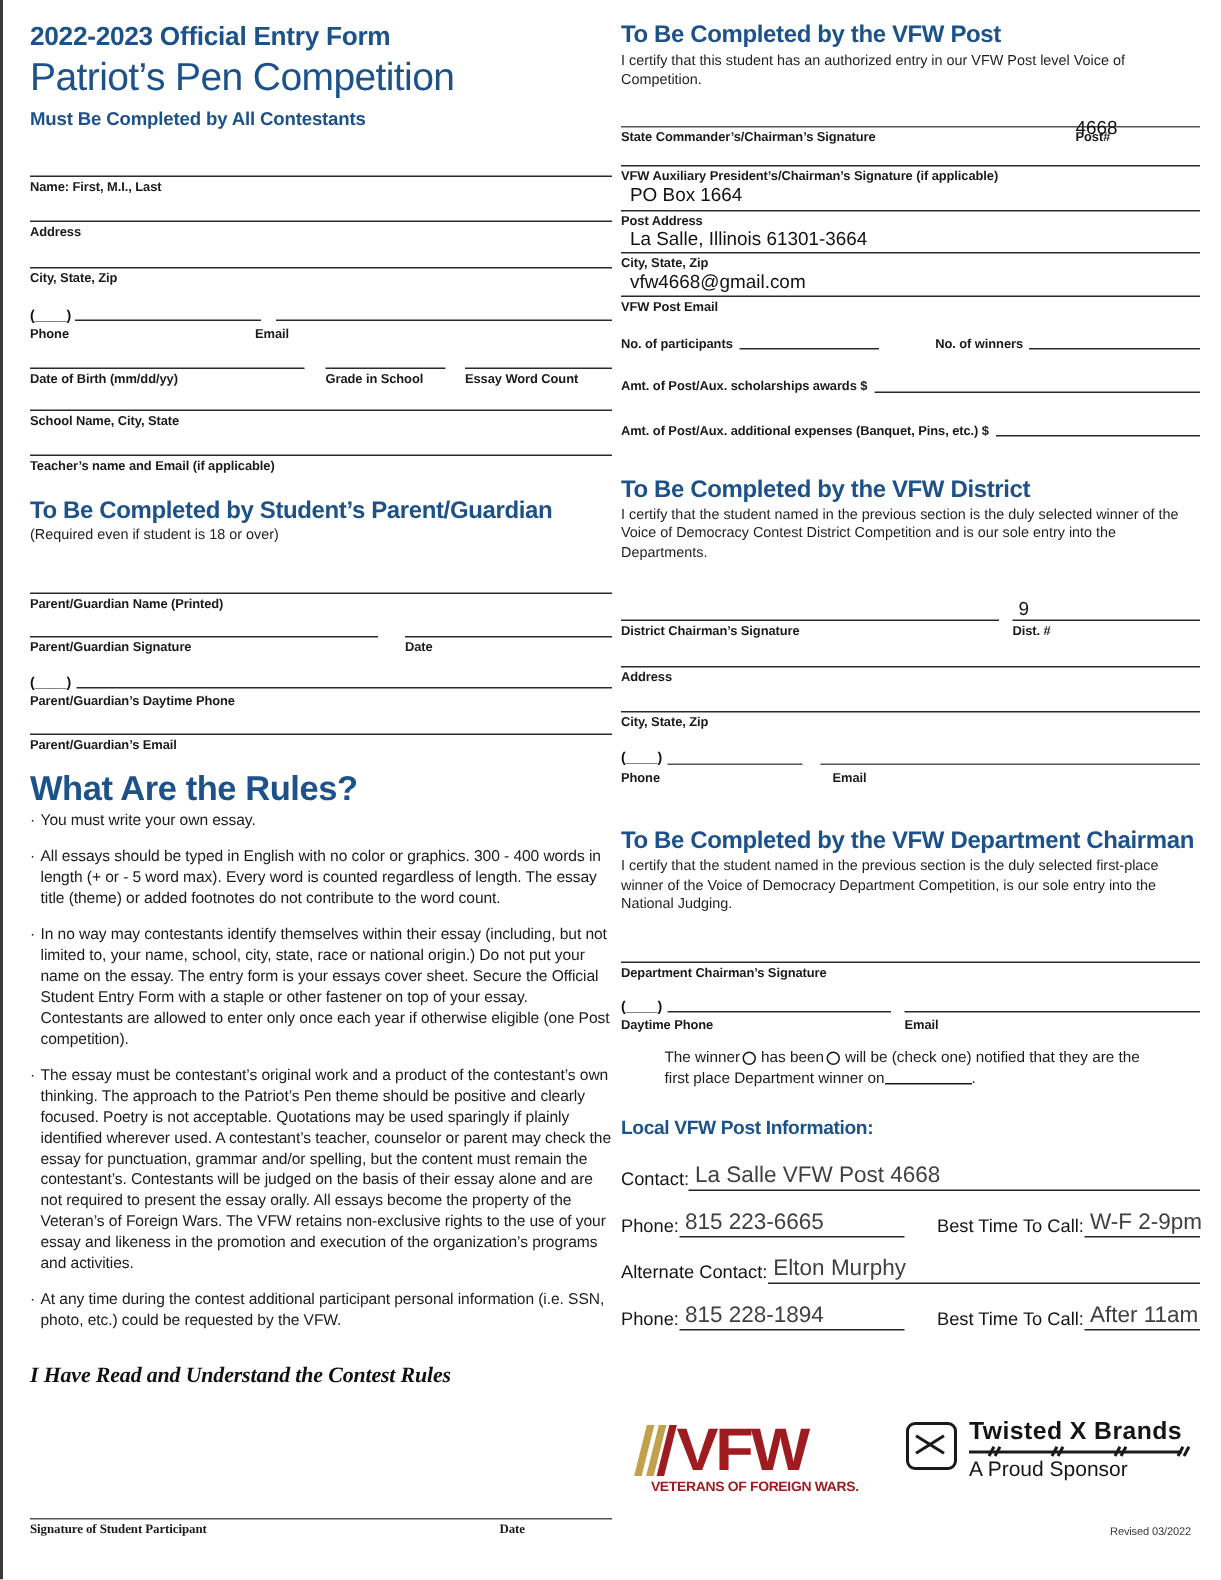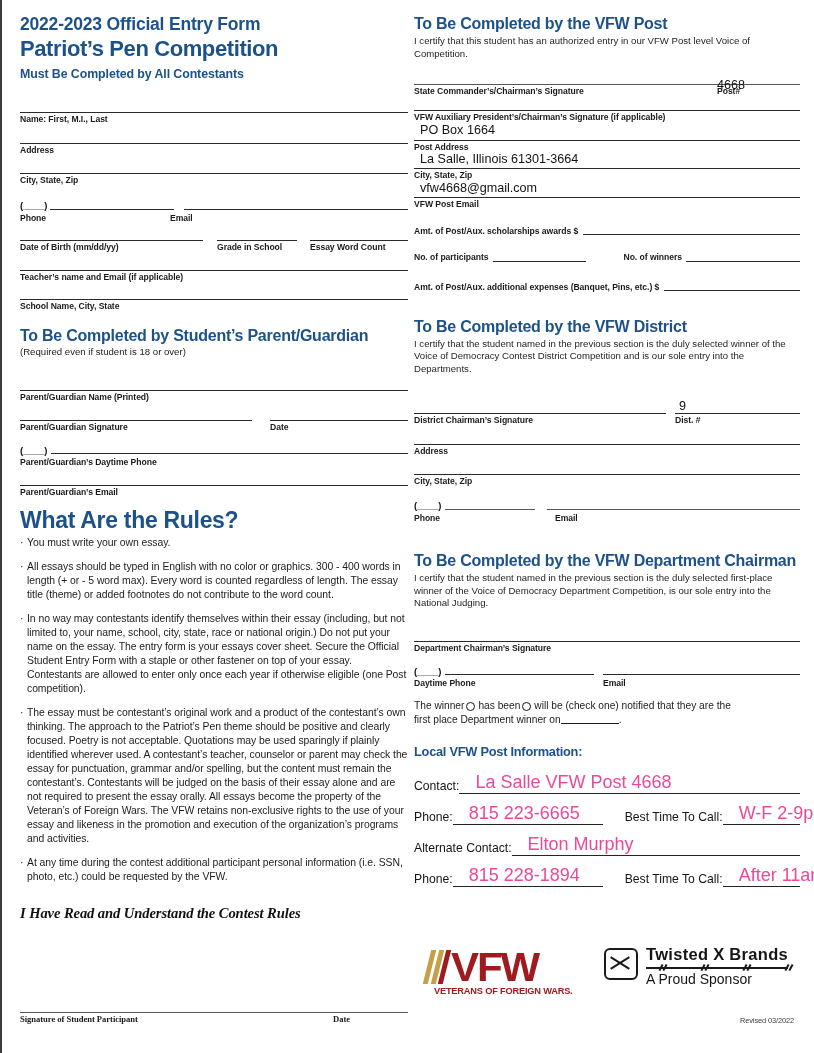--- a/index.html
+++ b/index.html
@@ -26,21 +26,21 @@
     position:absolute;left:412px;top:14px;width:386px;
   }
 
   
   .blue{color:#1c5289;}
   .h-line1{
     font-size:17.5px;font-weight:bold;letter-spacing:-0.2px;
     line-height:1.15;margin:0;
   }
   .h-line2{
-    font-size:22px;font-weight:bold;letter-spacing:-0.4px;
+    font-size:26px;font-weight:normal;letter-spacing:-0.4px;
     line-height:1.18;margin:2px 0 0 0;
   }
   .h-line3{
     font-size:12.4px;font-weight:bold;line-height:1.3;margin:4px 0 0 0;
     letter-spacing:-0.1px;
   }
   .sec-head{
     font-size:16px;font-weight:bold;line-height:1.2;
     margin:0;letter-spacing:-0.25px;
   }
@@ -90,21 +90,21 @@
     font-family:"Liberation Serif", serif;
     font-weight:bold;font-style:italic;font-size:14.6px;
     margin-top:21px;letter-spacing:-0.1px;
   }
 
   
   .body-txt{
     font-size:9.6px;line-height:1.285;color:#1f1f1f;
   }
   .note{
-    font-size:10.2px;line-height:1.32;color:#1c1c1c;
+    font-size:10.2px;line-height:1.32;color:#1c1c1c;margin-left:29px;
   }
   .circ{
     display:inline-block;width:7px;height:7px;border:1.4px solid #151515;
     border-radius:50%;vertical-align:middle;margin:0 3px 1px 2px;
   }
   .blank-ul{
     display:inline-block;border-bottom:1.2px solid #1a1a1a;
     width:58px;height:9px;vertical-align:-1px;
   }
   .dash{
@@ -115,22 +115,22 @@
   .lp-row{display:flex;align-items:flex-end;margin-top:13px;}
   .lp-lbl{
     font-size:12.2px;color:#151515;line-height:1;padding-bottom:1px;
     white-space:nowrap;
   }
   .lp-line{
     position:relative;border-bottom:1.3px solid #242424;
     flex:1;height:17px;
   }
   .lp-val{
-    position:absolute;left:16px;bottom:1px;font-size:18px;
-    color:#ec4899;white-space:nowrap;line-height:1.05;
+    position:absolute;left:4px;bottom:1px;font-size:15px;
+    color:#404040;white-space:nowrap;line-height:1.05;
   }
 
   
   .logos{
     position:absolute;left:420px;top:940px;width:380px;height:70px;
   }
   .vfw-logo{position:absolute;left:5px;top:4px;}
   .vfw-mark{display:flex;align-items:flex-end;height:40px;}
   .slash{
     width:5px;height:34px;background:#c3a14a;
@@ -229,28 +229,28 @@
         <div class="dash" style="width:80px;margin-left:14px;"></div>
         <div class="dash" style="flex:1;margin-left:13px;"></div>
       </div>
       <div class="row">
         <div class="cap" style="width:197px;">Date of Birth (mm/dd/yy)</div>
         <div class="cap" style="width:93px;">Grade in School</div>
         <div class="cap">Essay Word Count</div>
       </div>
     </div>
 
+    <div class="fld" style="margin-top:16px;">
+      <div class="rule"></div>
+      <div class="cap">School Name, City, State</div>
+    </div>
+
     <div class="fld" style="margin-top:18px;">
       <div class="rule"></div>
       <div class="cap">Teacher’s name and Email (if applicable)</div>
-    </div>
-
-    <div class="fld" style="margin-top:16px;">
-      <div class="rule"></div>
-      <div class="cap">School Name, City, State</div>
     </div>
 
     <div style="margin-top:15px;">
       <div class="sec-head blue">To Be Completed by Student’s Parent/Guardian</div>
       <div class="sec-sub">(Required even if student is 18 or over)</div>
 
       <div class="fld" style="margin-top:32px;">
         <div class="rule"></div>
         <div class="cap">Parent/Guardian Name (Printed)</div>
       </div>
@@ -347,30 +347,30 @@
         <div class="rule"></div>
         <div class="cap">City, State, Zip</div>
       </div>
 
       <div class="fld" style="margin-top:1px;">
         <div class="hand" style="padding:0 0 2px 6px;">vfw4668@gmail.com</div>
         <div class="rule"></div>
         <div class="cap">VFW Post Email</div>
       </div>
 
-      <div class="row" style="margin-top:16px;">
-        <div class="cap" style="padding-bottom:1px;">Amt. of Post/Aux. scholarships awards $</div>
-        <div class="dash" style="flex:1;margin:0 0 2px 5px;"></div>
-      </div>
-
       <div class="row" style="margin-top:14px;">
         <div class="cap" style="padding-bottom:1px;">No. of participants</div>
         <div class="dash" style="width:93px;margin:0 0 2px 4px;"></div>
         <div class="cap" style="padding:0 0 1px 38px;">No. of winners</div>
         <div class="dash" style="flex:1;margin:0 0 2px 4px;"></div>
+      </div>
+
+      <div class="row" style="margin-top:16px;">
+        <div class="cap" style="padding-bottom:1px;">Amt. of Post/Aux. scholarships awards $</div>
+        <div class="dash" style="flex:1;margin:0 0 2px 5px;"></div>
       </div>
 
       <div class="row" style="margin-top:17px;">
         <div class="cap" style="padding-bottom:1px;">Amt. of Post/Aux. additional expenses (Banquet, Pins, etc.) $</div>
         <div class="dash" style="flex:1;margin:0 0 2px 5px;"></div>
       </div>
     </div>
 
     <div style="margin-top:24px;">
       <div class="sec-head blue">To Be Completed by the VFW District</div>

